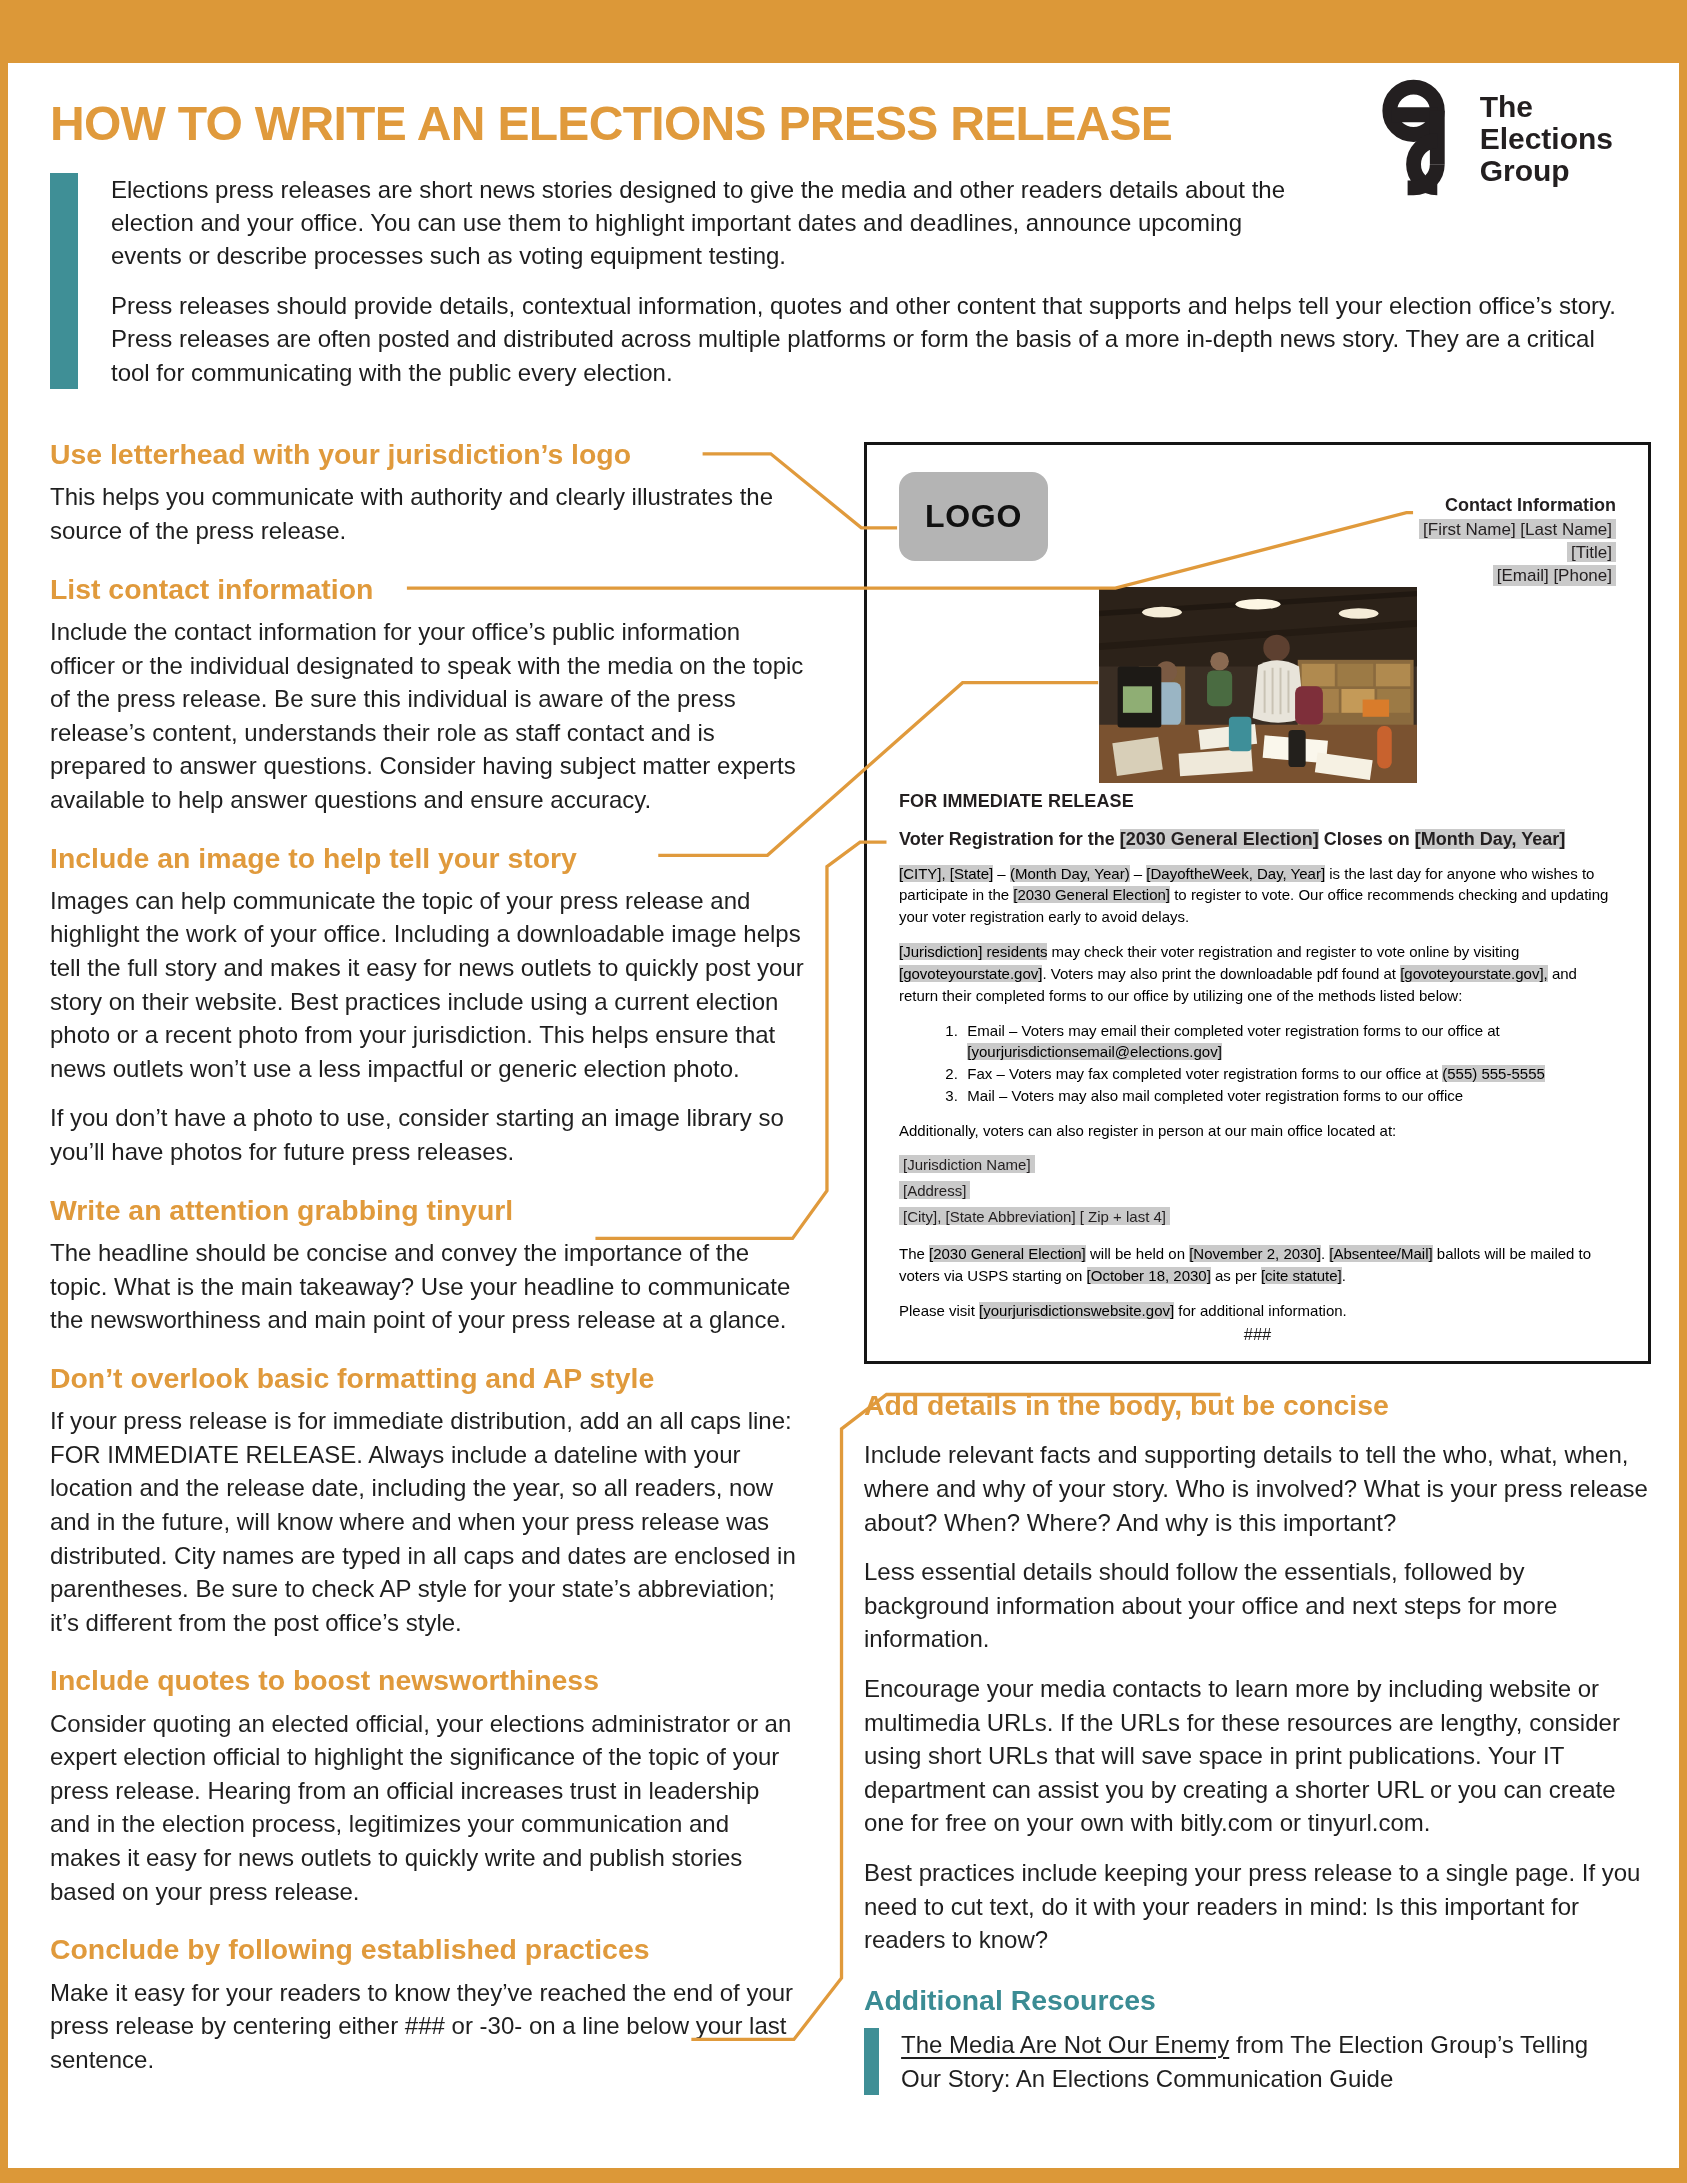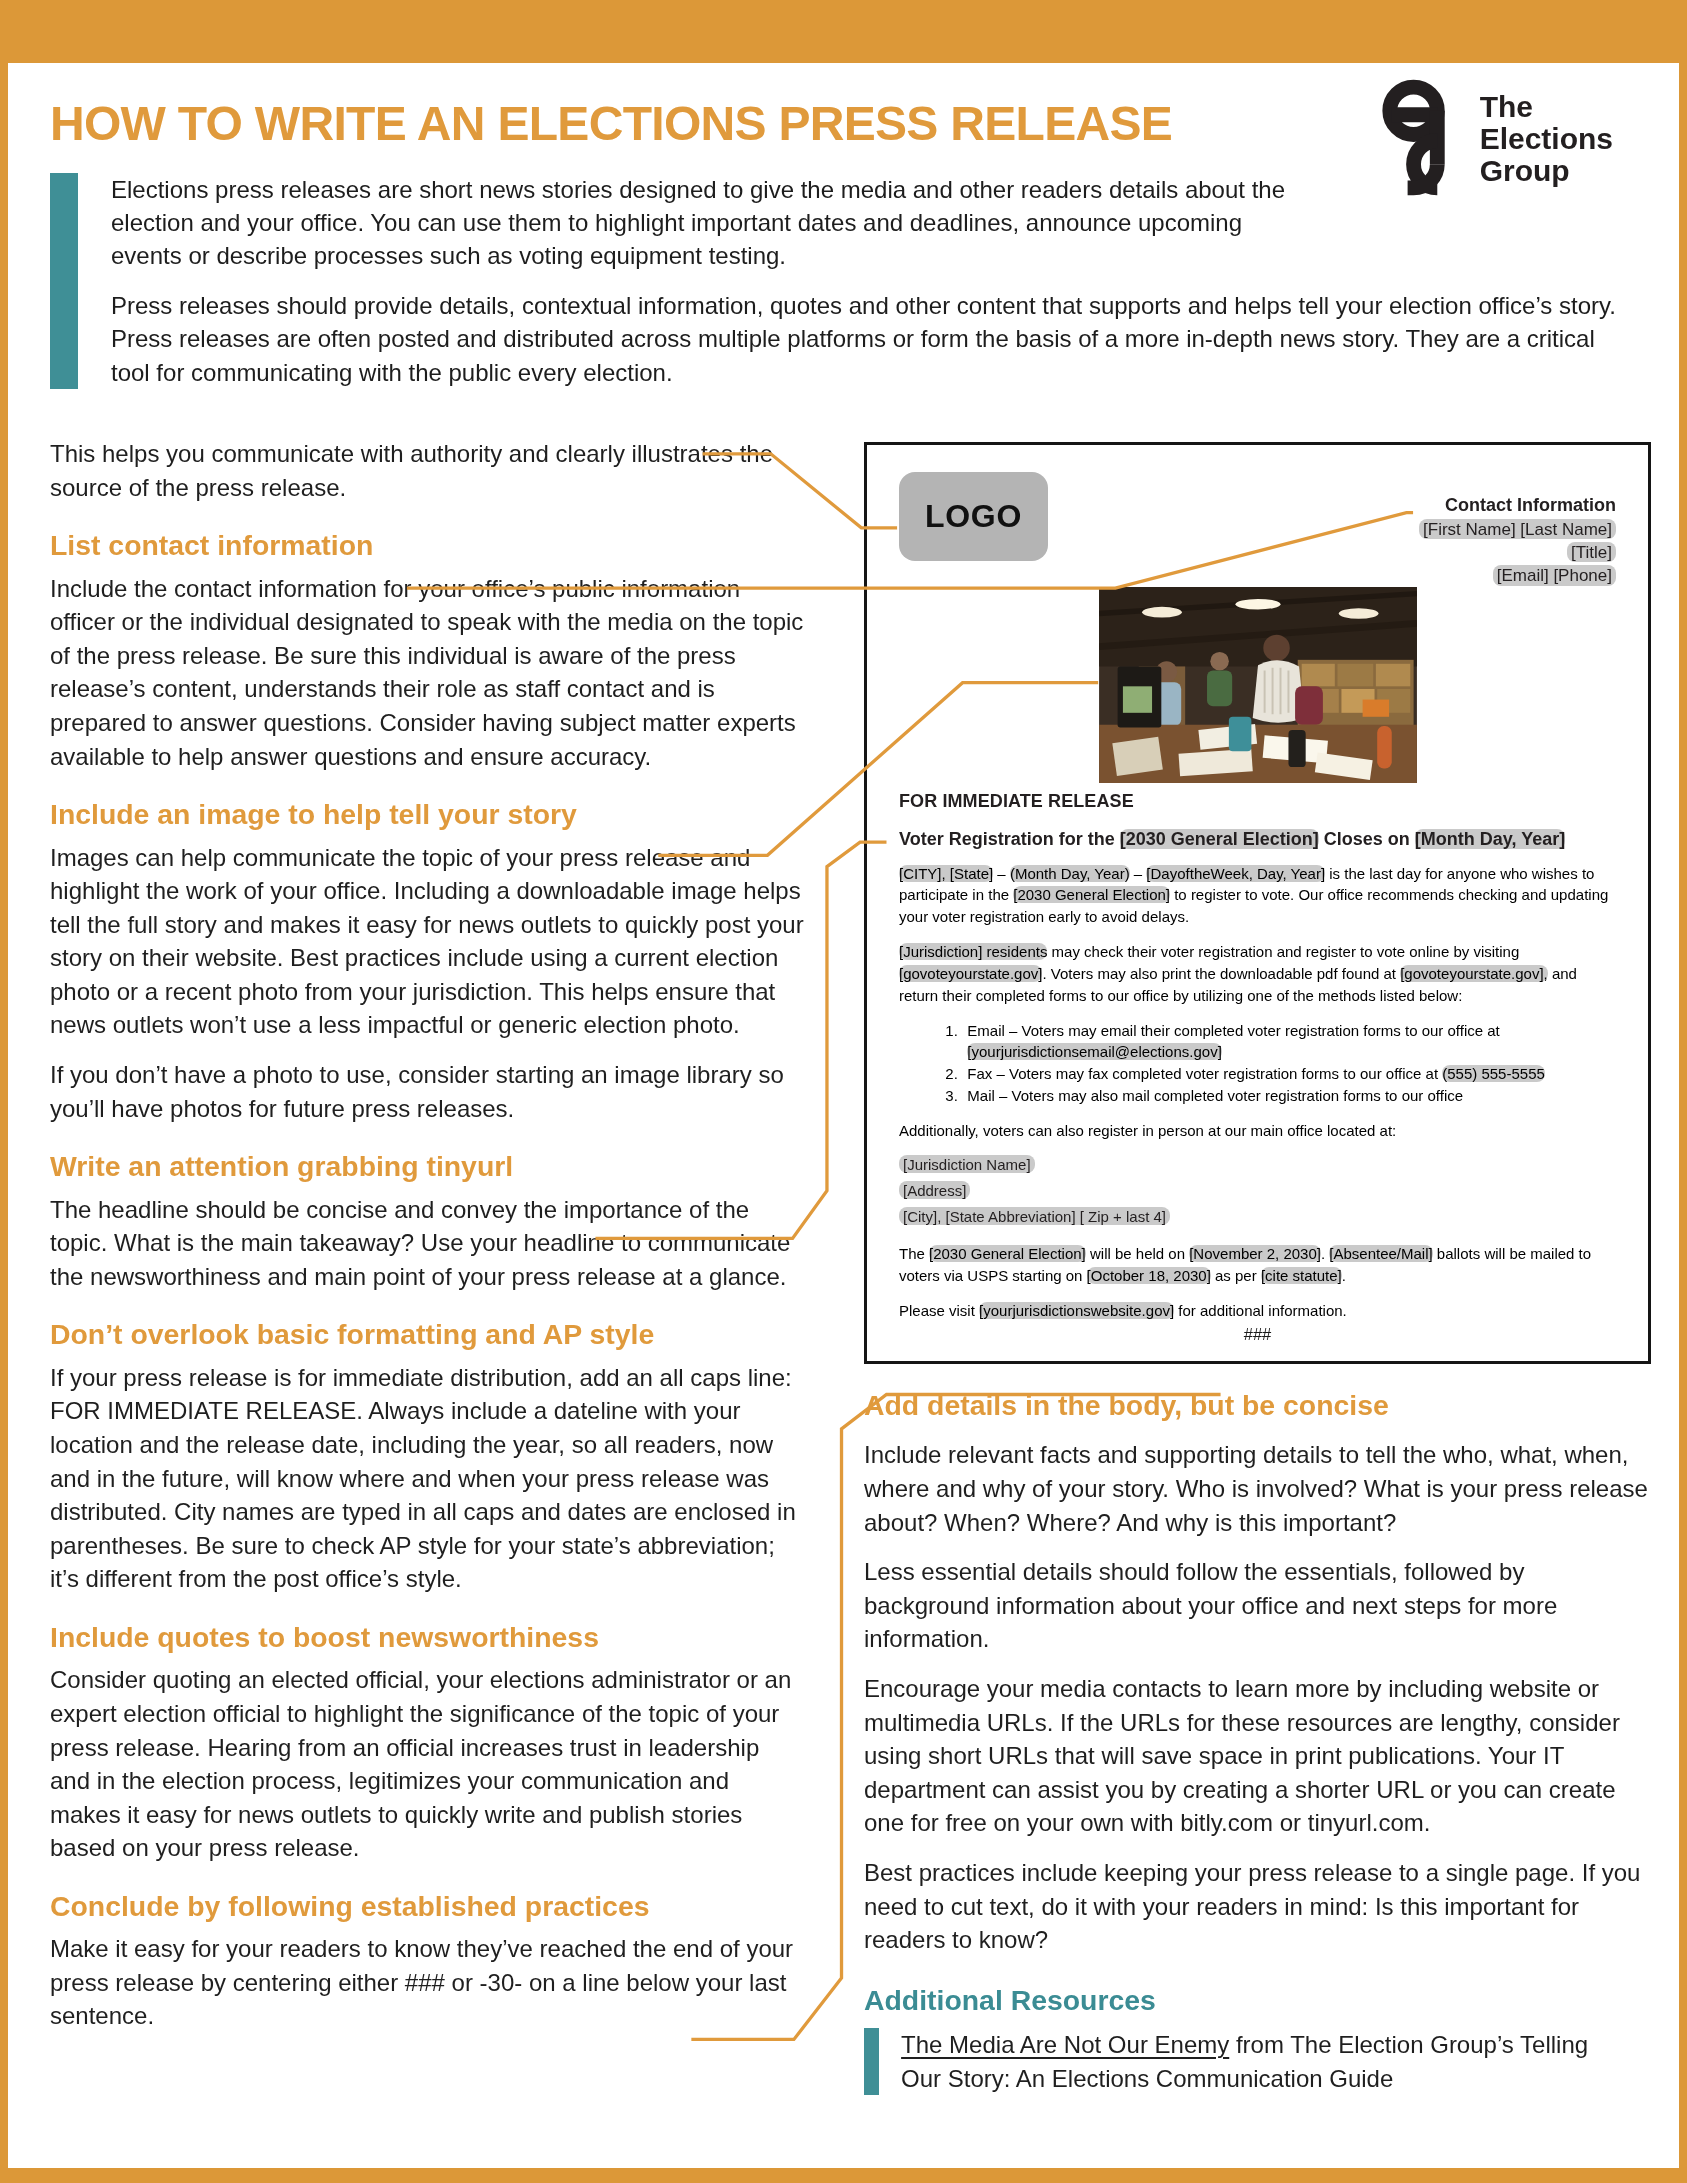--- a/index.html
+++ b/index.html
@@ -39,21 +39,21 @@
 
   
   .doc{border:3.3px solid #151515;background:#ffffff;padding:26.5px 32px 17px 32px;box-sizing:border-box;width:787px;}
   .doc-header{display:flex;justify-content:space-between;align-items:flex-start;height:99px;}
   .logo-box{width:149px;height:89px;background:#b4b4b4;display:flex;align-items:center;justify-content:center;border-radius:16px;}
   .logo-box span{font-size:32px;font-weight:bold;letter-spacing:0.7px;color:#111;}
   .contact{ text-align:right;margin-top:23px;}
   .contact-heading{font-size:18px;font-weight:bold;margin-bottom:4px;}
   .contact-line{margin-top:3.3px;font-size:17px;}
   .contact-line .hl{padding:0.7px 4px;}
-  .hl{background:#cacaca;border-radius:8px;}
+  .hl{background:#cacaca;}
   .doc-photo{display:block;margin:16px auto 0 auto;}
   .doc-release{margin-top:8px;font-size:18px;font-weight:bold;letter-spacing:0.1px;}
   .doc-headline{margin-top:17px;font-size:18px;font-weight:bold;}
   .doc p.body, .doc li{font-size:15px;line-height:1.45;color:#000000;}
   .doc p.body{margin:13.2px 0 0 0;}
   .doc ol{margin:13.2px 0 0 0;padding-left:63px;}
   .doc li{padding-left:5.3px;}
   .addr{margin-top:10px;}
   .addr div{font-size:15px;line-height:1.74;}
   .addr .hl{padding:0.7px 4px;}
@@ -102,20 +102,21 @@
     </div>
   </div>
 
   <div class="intro">
     <p class="p1">Elections press releases are short news stories designed to give the media and other readers details about the election and your office. You can use them to highlight important dates and deadlines, announce upcoming events or describe processes such as voting equipment testing.</p>
     <p class="p2">Press releases should provide details, contextual information, quotes and other content that supports and helps tell your election office’s story. Press releases are often posted and distributed across multiple platforms or form the basis of a more in-depth news story. They are a critical tool for communicating with the public every election.</p>
   </div>
 
   <div class="left-col">
     <section>
+      <h2>Use letterhead with your jurisdiction’s logo</h2>
       <p>This helps you communicate with authority and clearly illustrates the source of the press release.</p>
     </section>
     <section>
       <h2>List contact information</h2>
       <p>Include the contact information for your office’s public information officer or the individual designated to speak with the media on the topic of the press release. Be sure this individual is aware of the press release’s content, understands their role as staff contact and is prepared to answer questions. Consider having subject matter experts available to help answer questions and ensure accuracy.</p>
     </section>
     <section>
       <h2>Include an image to help tell your story</h2>
       <p>Images can help communicate the topic of your press release and highlight the work of your office. Including a downloadable image helps tell the full story and makes it easy for news outlets to quickly post your story on their website. Best practices include using a current election photo or a recent photo from your jurisdiction. This helps ensure that news outlets won’t use a less impactful or generic election photo.</p>
       <p>If you don’t have a photo to use, consider starting an image library so you’ll have photos for future press releases.</p>

